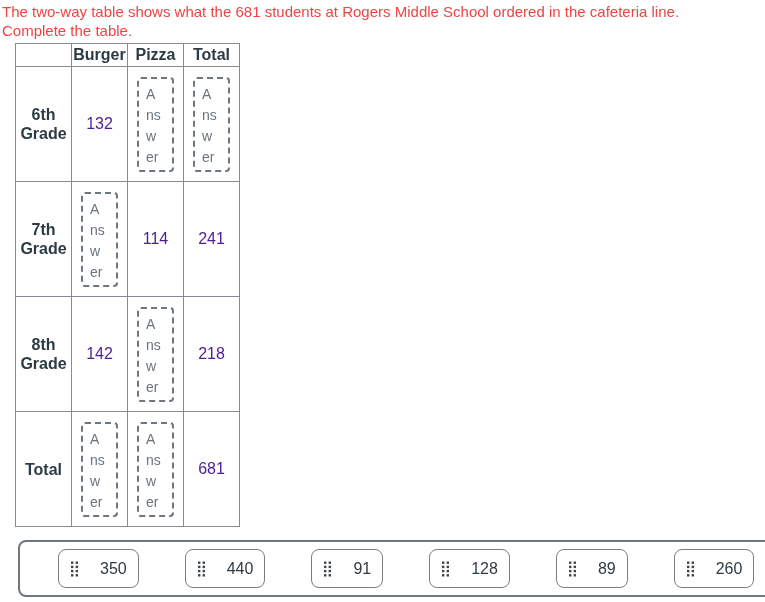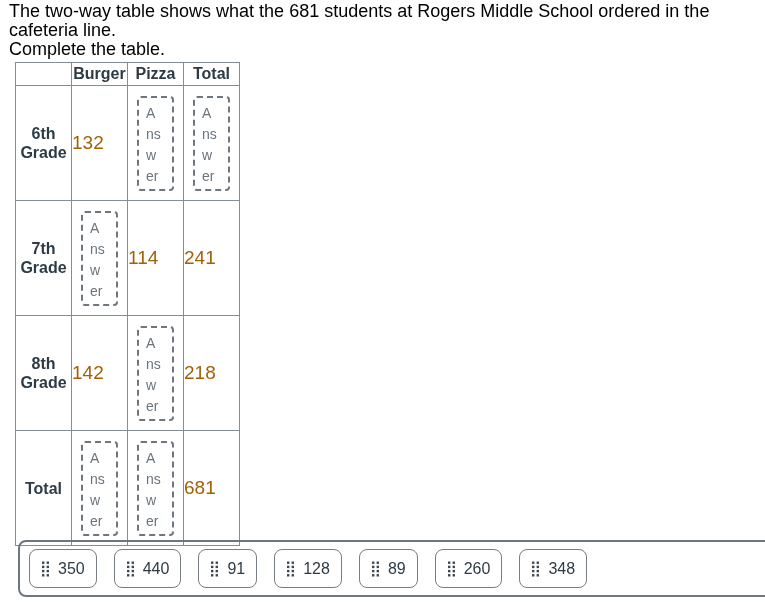--- a/index.html
+++ b/index.html
@@ -5,24 +5,24 @@
   * { box-sizing: border-box; }
   html, body {
     margin: 0; padding: 0;
     width: 765px; height: 602px;
     background: #ffffff;
     font-family: "Liberation Sans", "DejaVu Sans", sans-serif;
     color: #2d3b45;
     overflow: hidden;
   }
   .question {
-    margin: 2px 0 0 9px;
-    font-size: 18px;
+    margin: 2px 0 0 2px;
+    font-size: 15px;
     line-height: 19px;
-    color: #000000;
+    color: #ef4444;
   }
   
   table.two-way {
     border-collapse: collapse;
     table-layout: fixed;
     margin: 3px 0 0 15px;
     padding-left: 34px;
   }
   table.two-way th, table.two-way td {
     border: 1px solid #858d94;
@@ -41,24 +41,24 @@
   th.row-head {
     font-weight: bold;
     font-size: 16px;
     text-align: center;
     line-height: 19px;
     color: #2d3b45;
     padding: 0 2px;
     margin-top: 36px;
   }
   td.value-cell {
-    text-align: left;
+    text-align: center;
     padding-left: 3px;
-    font-size: 19px;
-    color: #a16207;
+    font-size: 16px;
+    color: #4c1d95;
   }
   td.answer-cell { text-align: center; }
   .answer-box {
     width: 37px;
     height: 95px;
     margin: 0 auto;
     border: 2px dashed #6e777f;
     border-radius: 4px;
     display: flex;
     align-items: flex-start;
@@ -82,30 +82,31 @@
     border: 2px solid #6f777e;
     border-radius: 8px;
     display: flex;
     align-items: center;
     gap: 17px;
     padding: 0 9px;
   }
   .chip {
     display: inline-flex;
     align-items: center;
-    gap: 8px;
+    gap: 21px;
     height: 39px;
     padding: 0 11px;
     border: 1px solid #767d84;
     border-radius: 8px;
     background: #ffffff;
     font-size: 16px;
     color: #2d3b45;
     cursor: grab;
     flex: 0 0 auto;
+    margin-left: 29px;
   }
   .handle { display: block; }
 </style>
 </head>
 <body>
 
 <div class="question">
   <div>The two-way table shows what the 681 students at Rogers Middle School ordered in the cafeteria line.</div>
   <div>Complete the table.</div>
 </div>

